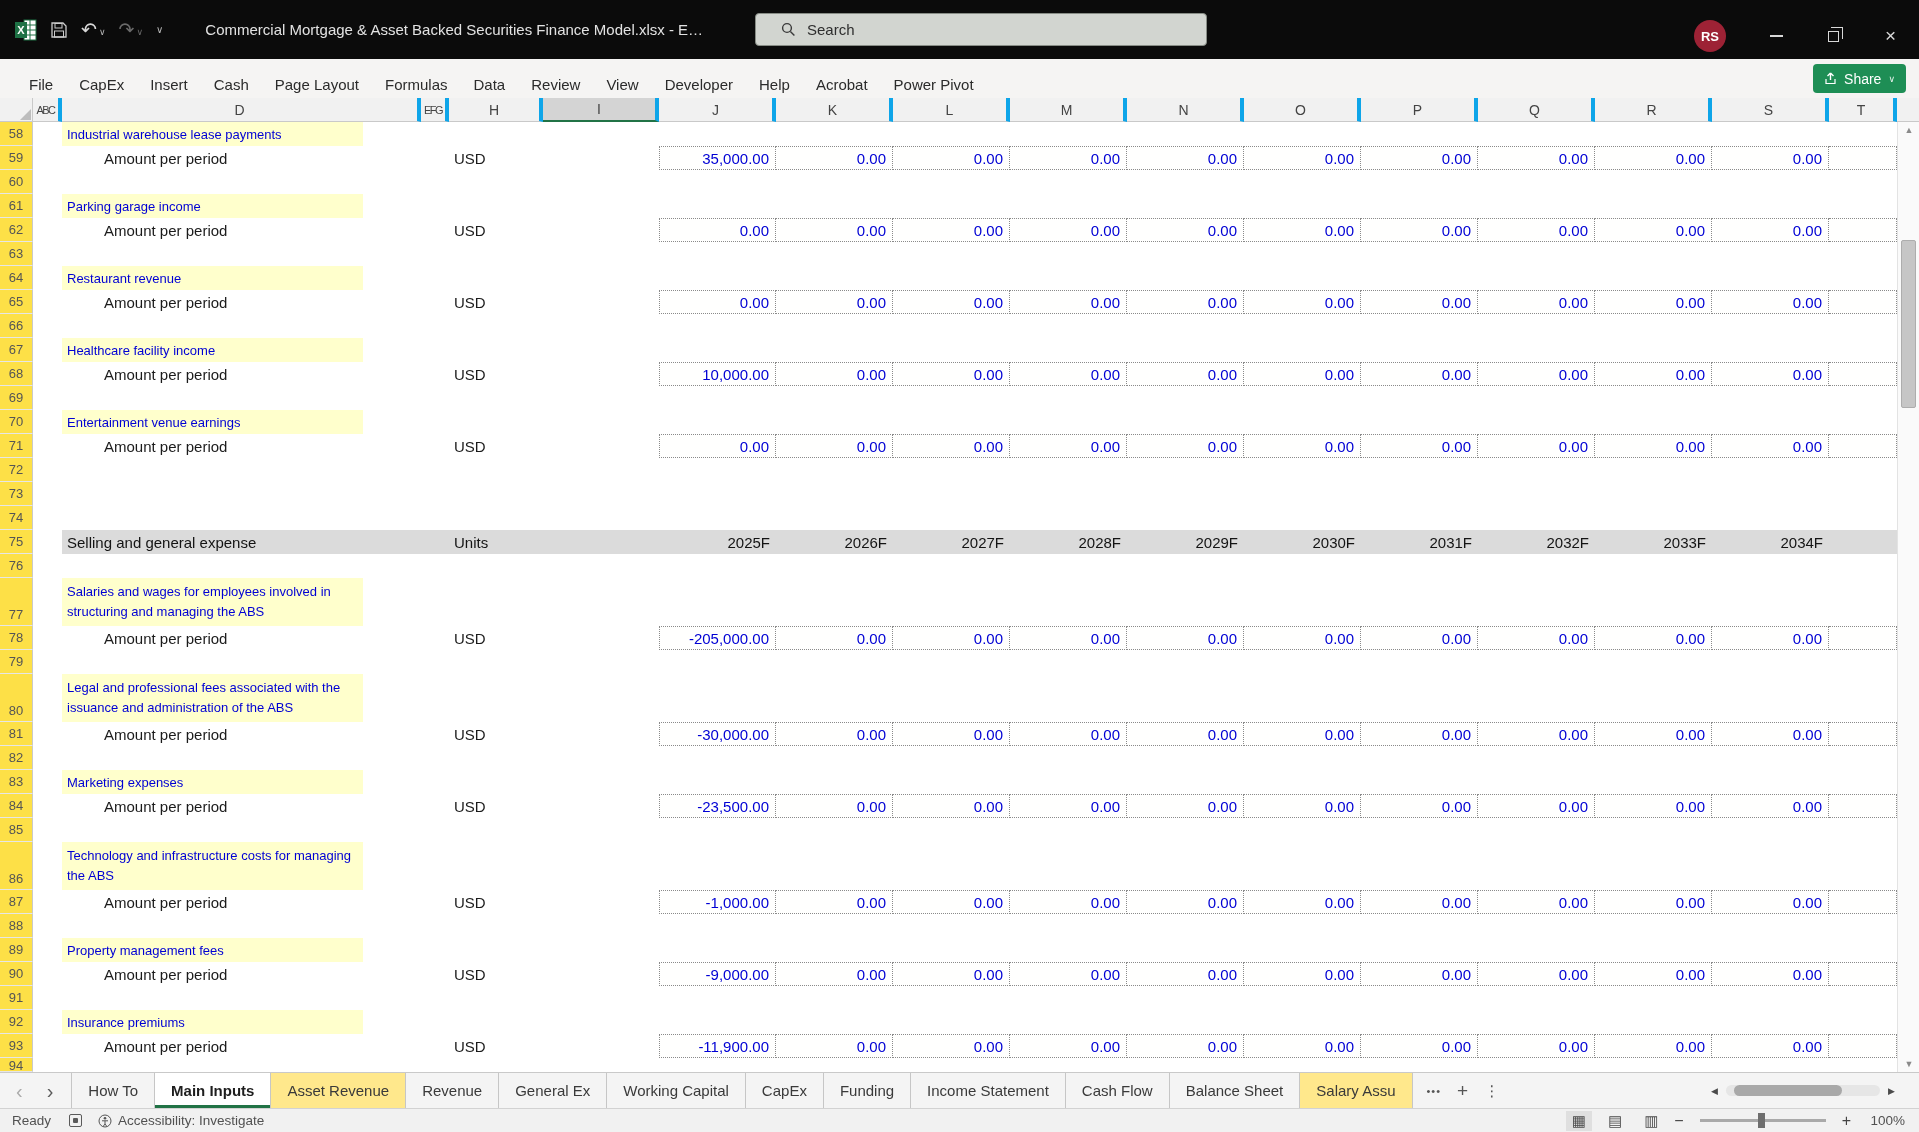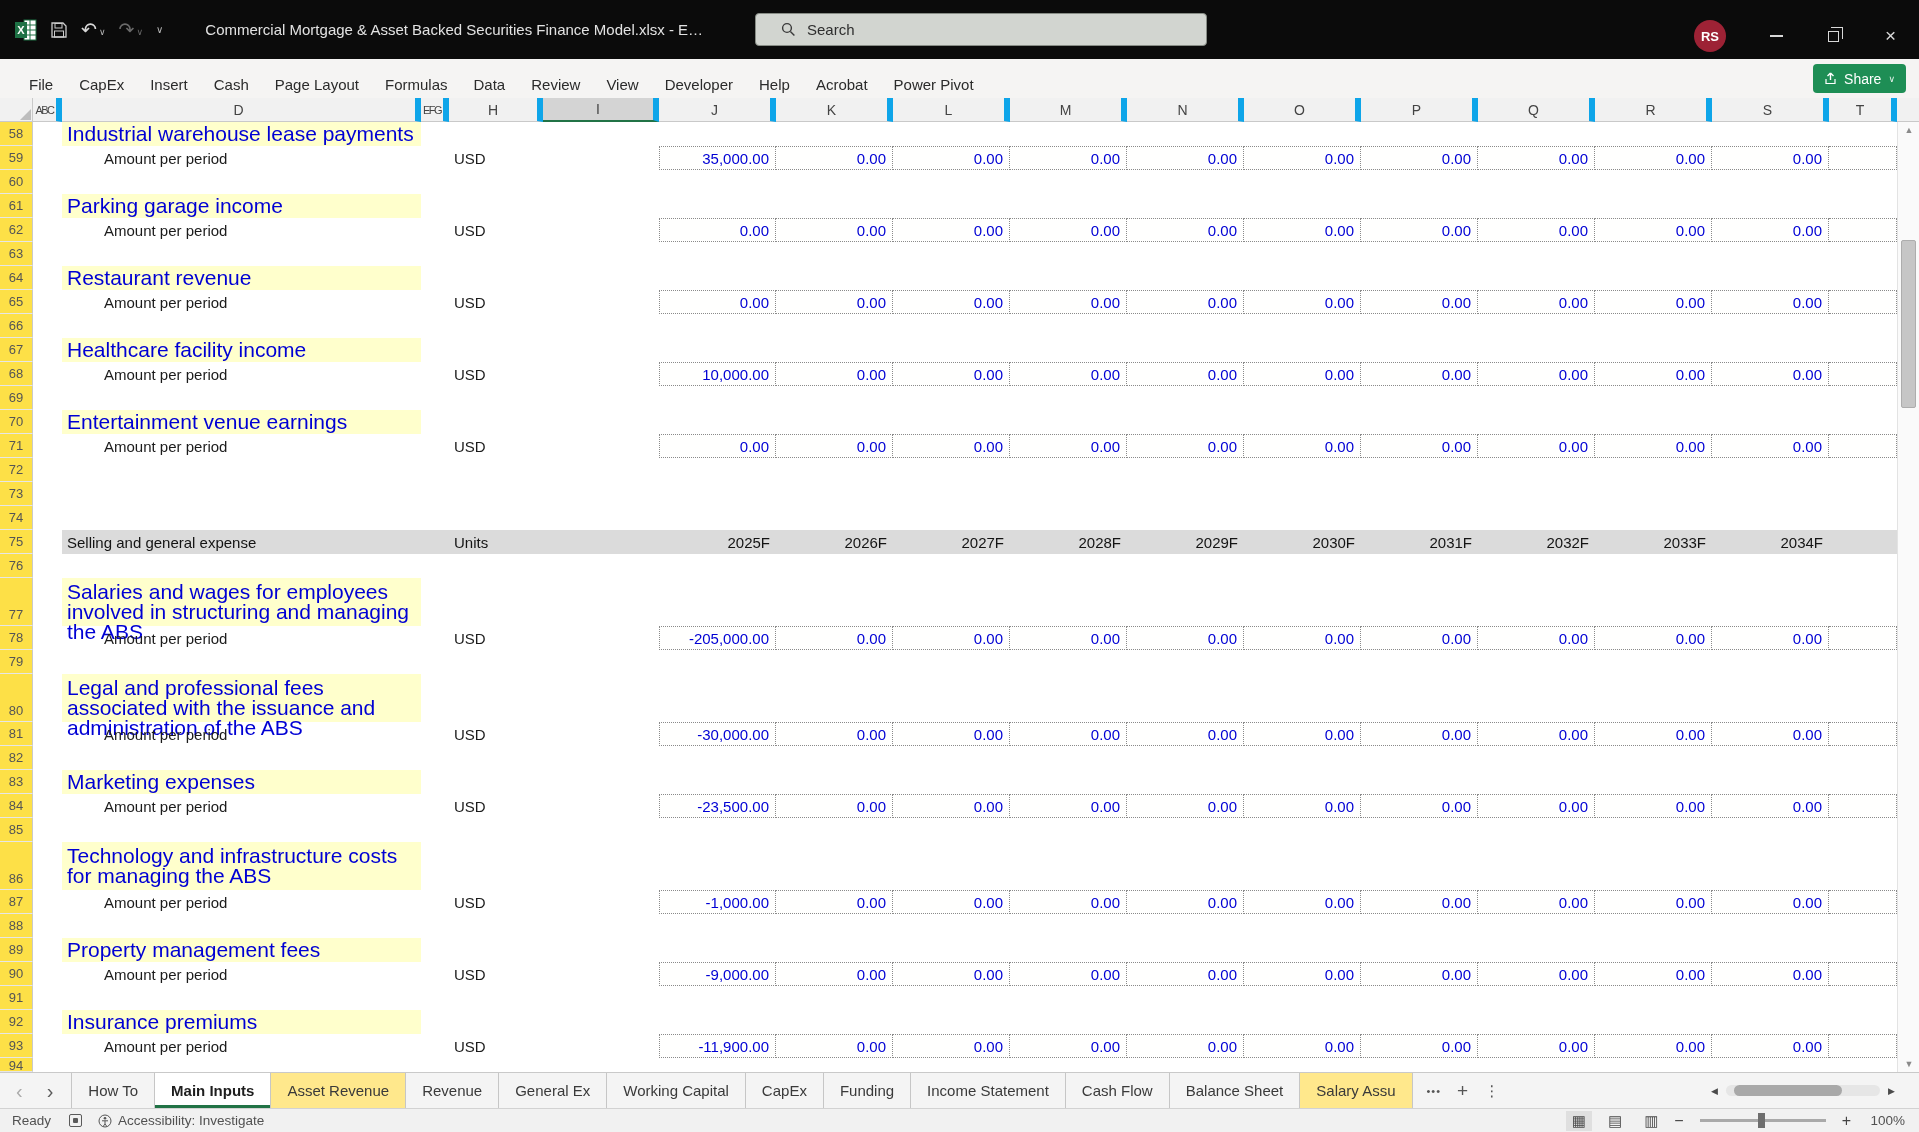--- a/index.html
+++ b/index.html
@@ -41,37 +41,37 @@
              border-radius:4px;display:flex;align-items:center;gap:7px;padding:0 11px;color:#fff;font-size:14px}
   .share-chev{font-size:9px;color:#EAF5EE}
 
   
   .colheaders{position:absolute;top:98px;left:0;width:1919px;height:24px;display:flex;background:#F1F1F1}
   .corner{width:33px;height:24px;border-right:1px solid #C9C9C9;border-bottom:1px solid #C9C9C9;
           background:#F1F1F1;position:relative;flex:none}
   .corner:after{content:"";position:absolute;right:1px;bottom:1px;border-left:11px solid transparent;
                 border-bottom:11px solid #BDBDBD}
   .chs{display:flex;flex:none}
-  .colh{height:24px;background:#F1F1F1;border-right:6px solid #0ea5e9;border-bottom:1px solid #C9C9C9;
+  .colh{height:24px;background:#F1F1F1;border-right:4px solid #0ea5e9;border-bottom:1px solid #C9C9C9;
         display:flex;align-items:center;justify-content:center;font-size:14px;color:#444;flex:none}
   .colh.multi{font-size:11px;letter-spacing:-1.5px;overflow:hidden}
   .colh.sel{background:#D4D4D4;border-bottom:2px solid var(--accent)}
   .ch-filler{flex:1;border-bottom:1px solid #C9C9C9;background:#F1F1F1}
 
   
   .gridrows{position:absolute;top:122px;left:0;width:1897px;height:950px;background:#fff;overflow:hidden}
   .grow{display:flex;height:24px}
   .grow.tall{height:48px}
   .grow.partial{height:14px;overflow:hidden}
   .gutter{width:33px;flex:none;background:#fde047;border-right:1px solid #C9C9C9;border-bottom:1px solid #E6E6E6;
           color:#555;font-size:13px;display:flex;align-items:center;justify-content:center}
   .grow.tall .gutter{align-items:flex-end;padding-bottom:3px}
   .grow.partial .gutter{align-items:flex-start}
   .sp{flex:none}
-  .ylabel{flex:none;width:359px;background:var(--input-yellow);color:var(--input-blue);font-size:21px;
+  .ylabel{flex:none;width:301px;background:var(--input-yellow);color:var(--input-blue);font-size:13px;
           display:flex;align-items:center;padding-left:5px}
   .grow.tall .ylabel{display:block;line-height:20px;padding:4px 4px 0 5px}
   .amt{flex:none;width:359px;font-size:15px;color:#1B1B1B;display:flex;align-items:center;padding-left:42px}
   .unit{flex:none;width:94px;font-size:15px;color:#1B1B1B;display:flex;align-items:center;padding-left:5px}
   .val{flex:none;width:117px;border:1px dotted #8A8A8A;border-left:none;font-size:15px;color:var(--input-blue);
        display:flex;align-items:center;justify-content:flex-end;padding-right:6px;background:#FFFFFE}
   .val.first{border-left:1px dotted #8A8A8A}
   .val.tcell{width:68px}
   .secwrap{flex:none;width:1835px;display:flex;background:var(--section-gray)}
   .sec-title{flex:none;width:359px;font-size:15px;color:#141414;display:flex;align-items:center;padding-left:5px}

